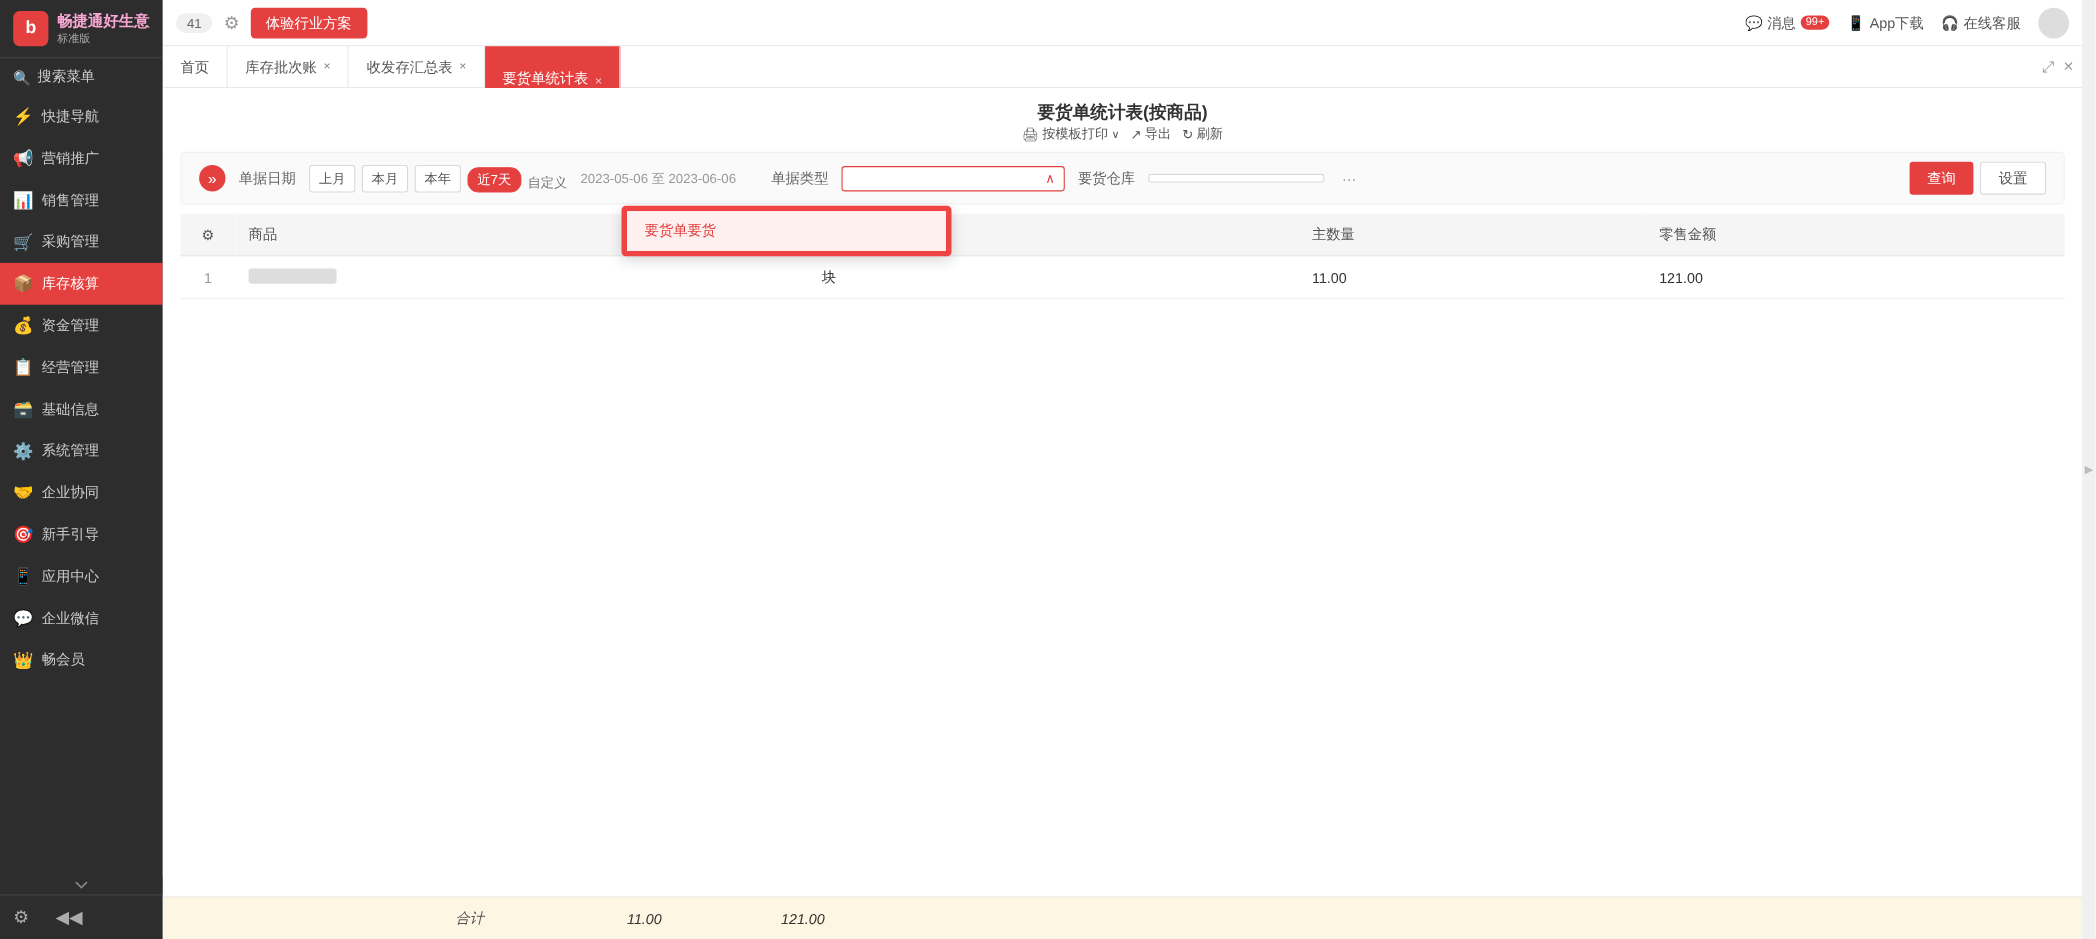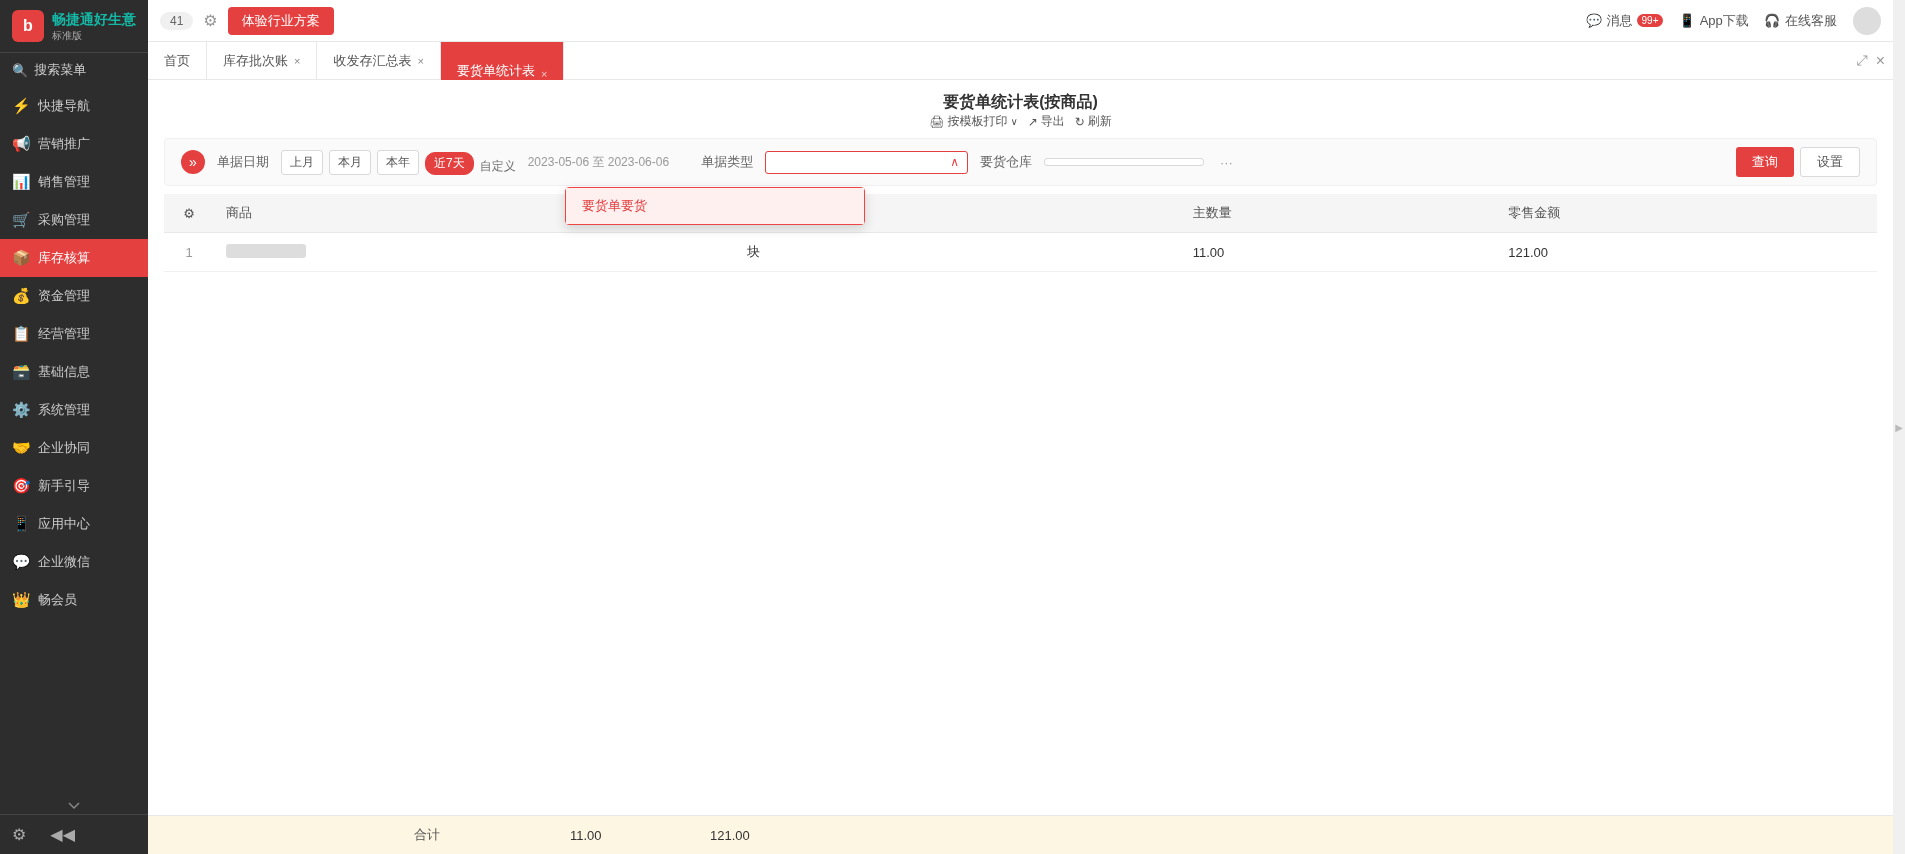--- a/index.html
+++ b/index.html
@@ -29,21 +29,21 @@
       background: #e54040;
       border-radius: 6px;
       display: flex;
       align-items: center;
       justify-content: center;
       color: white;
       font-size: 16px;
       font-weight: bold;
     }
     .sidebar-logo-text { font-size: 12px; line-height: 1.3; }
-    .sidebar-logo-text .main { font-size: 14px; font-weight: bold; color: #14b8a6; text-align: right; }
+    .sidebar-logo-text .main { font-size: 14px; font-weight: bold; color: #f9a8d4; text-align: right; }
     .sidebar-logo-text .sub { font-size: 10px; color: #aaa; }
 
     .sidebar-search {
       display: flex;
       align-items: center;
       padding: 8px 12px;
       color: #ccc;
       cursor: pointer;
       gap: 6px;
       font-size: 13px;
@@ -320,21 +320,21 @@
       font-size: 13px;
     }
 
     
     .dropdown-overlay {
       position: absolute;
       top: 100%;
       left: 400px;
       width: 300px;
       background: white;
-      border: 1px solid #ef4444;
+      border: 5px solid #ef4444;
       border-radius: 4px;
       box-shadow: 0 4px 12px rgba(0,0,0,0.15);
       z-index: 100;
       margin-top: 2px;
     }
     .dropdown-item {
       padding: 9px 16px;
       cursor: pointer;
       font-size: 13px;
       color: #333;
@@ -385,20 +385,21 @@
     
     .table-footer {
       background: #fdf6e3;
       border-top: 1px solid #e8e8e8;
       display: flex;
       align-items: center;
       padding: 10px 16px;
       font-size: 13px;
       color: #333;
       flex-shrink: 0;
+      font-style: italic;
     }
     .footer-label { margin-left: 200px; font-weight: normal; color: #555; }
     .footer-val { margin-left: 60px; min-width: 80px; }
 
     
     .right-collapse {
       width: 12px;
       background: #f0f0f0;
       display: flex;
       align-items: center;

